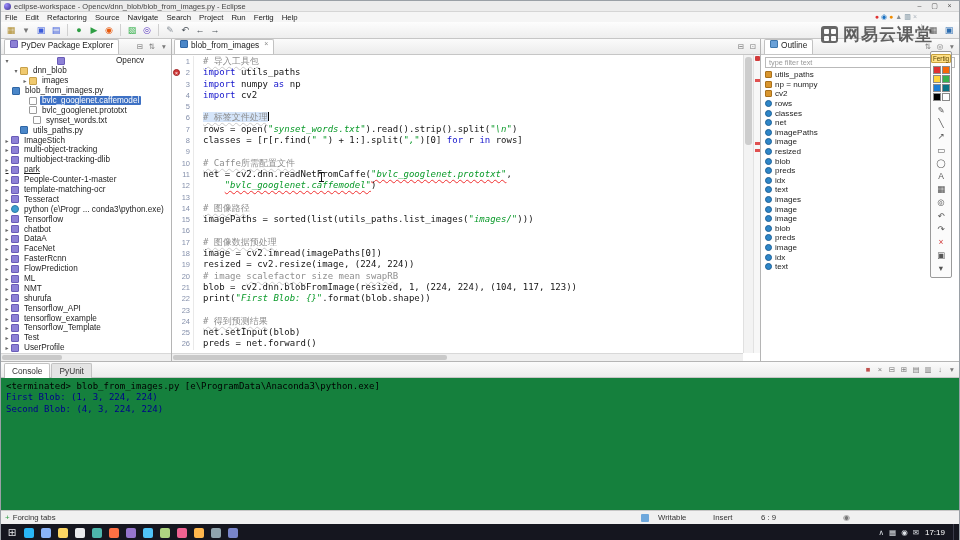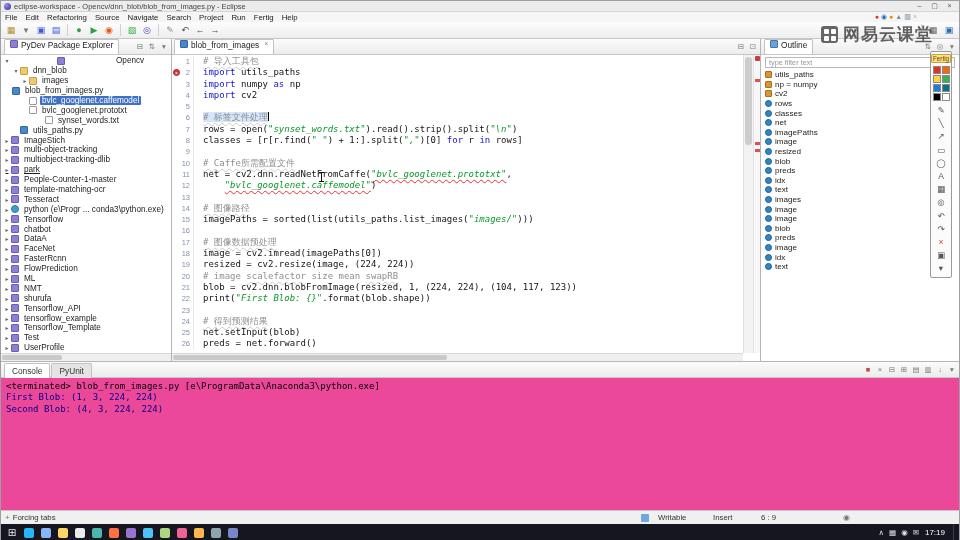--- a/index.html
+++ b/index.html
@@ -95,21 +95,21 @@
   .sw{width:8px;height:8px;border:1px solid #8a8a8a}
   .atool{width:16px;height:13.2px;line-height:13.2px;text-align:center;font-size:8.5px;color:#555}
 
   
   #watermark{position:absolute;right:26px;top:22px;display:flex;align-items:center;gap:5px;opacity:.82;z-index:7;pointer-events:none}
   #wm-logo{width:17px;height:17px;background:#474747;border-radius:3px;display:grid;grid-template-columns:5px 5px;grid-template-rows:5px 5px;gap:2px;place-content:center}
   #wm-logo i{background:#fff;border-radius:1px}
   #wm-text{font-size:17px;font-weight:bold;color:#3f3f3f;letter-spacing:1px;white-space:nowrap}
 
   
-  #console{height:148px;display:flex;flex-direction:column;background:#ec4899}
+  #console{height:148px;display:flex;flex-direction:column;background:#15803d}
   #console-tabs{display:flex;gap:1px;height:16px;align-items:flex-end}
   .ctab{display:flex;align-items:center;height:15px;padding:0 7px;font-size:8.3px;color:#333;background:#e4e4e4;border:1px solid #c2c2c2;border-bottom:none;border-radius:2px 2px 0 0}
   .ctab.active{background:#fff}
   #console-body{flex:1;font-family:"DejaVu Sans Mono","Liberation Mono",monospace;font-size:9px;padding:3px 5px;overflow:hidden}
   #console-term{color:#000;margin-bottom:1px;white-space:pre}
   .cout{color:#00008b;line-height:11.5px;white-space:pre}
 
   
   #statusbar{height:14px;background:#f0f0f0;border-top:1px solid #c6c6c6;position:relative;font-size:7.8px;color:#333;display:flex;align-items:center}
   #sb-left{display:flex;align-items:center;gap:3px;padding-left:4px}
@@ -230,21 +230,21 @@
           <div class="trow" style="padding-left: 20px;">
             <span class="tarrow"></span>
             <span class="fico ico-file"></span>
             <span class="tlabel sel">bvlc_googlenet.caffemodel</span>
           </div>
           <div class="trow" style="padding-left: 20px;">
             <span class="tarrow"></span>
             <span class="fico ico-file"></span>
             <span class="tlabel">bvlc_googlenet.prototxt</span>
           </div>
-          <div class="trow" style="padding-left: 36px;">
+          <div class="trow" style="padding-left: 24px;">
             <span class="tarrow"></span>
             <span class="fico ico-file"></span>
             <span class="tlabel">synset_words.txt</span>
           </div>
           <div class="trow" style="padding-left: 11px;">
             <span class="tarrow"></span>
             <span class="fico ico-pyfile"></span>
             <span class="tlabel">utils_paths.py</span>
           </div>
           <div class="trow" style="padding-left: 2px;">

